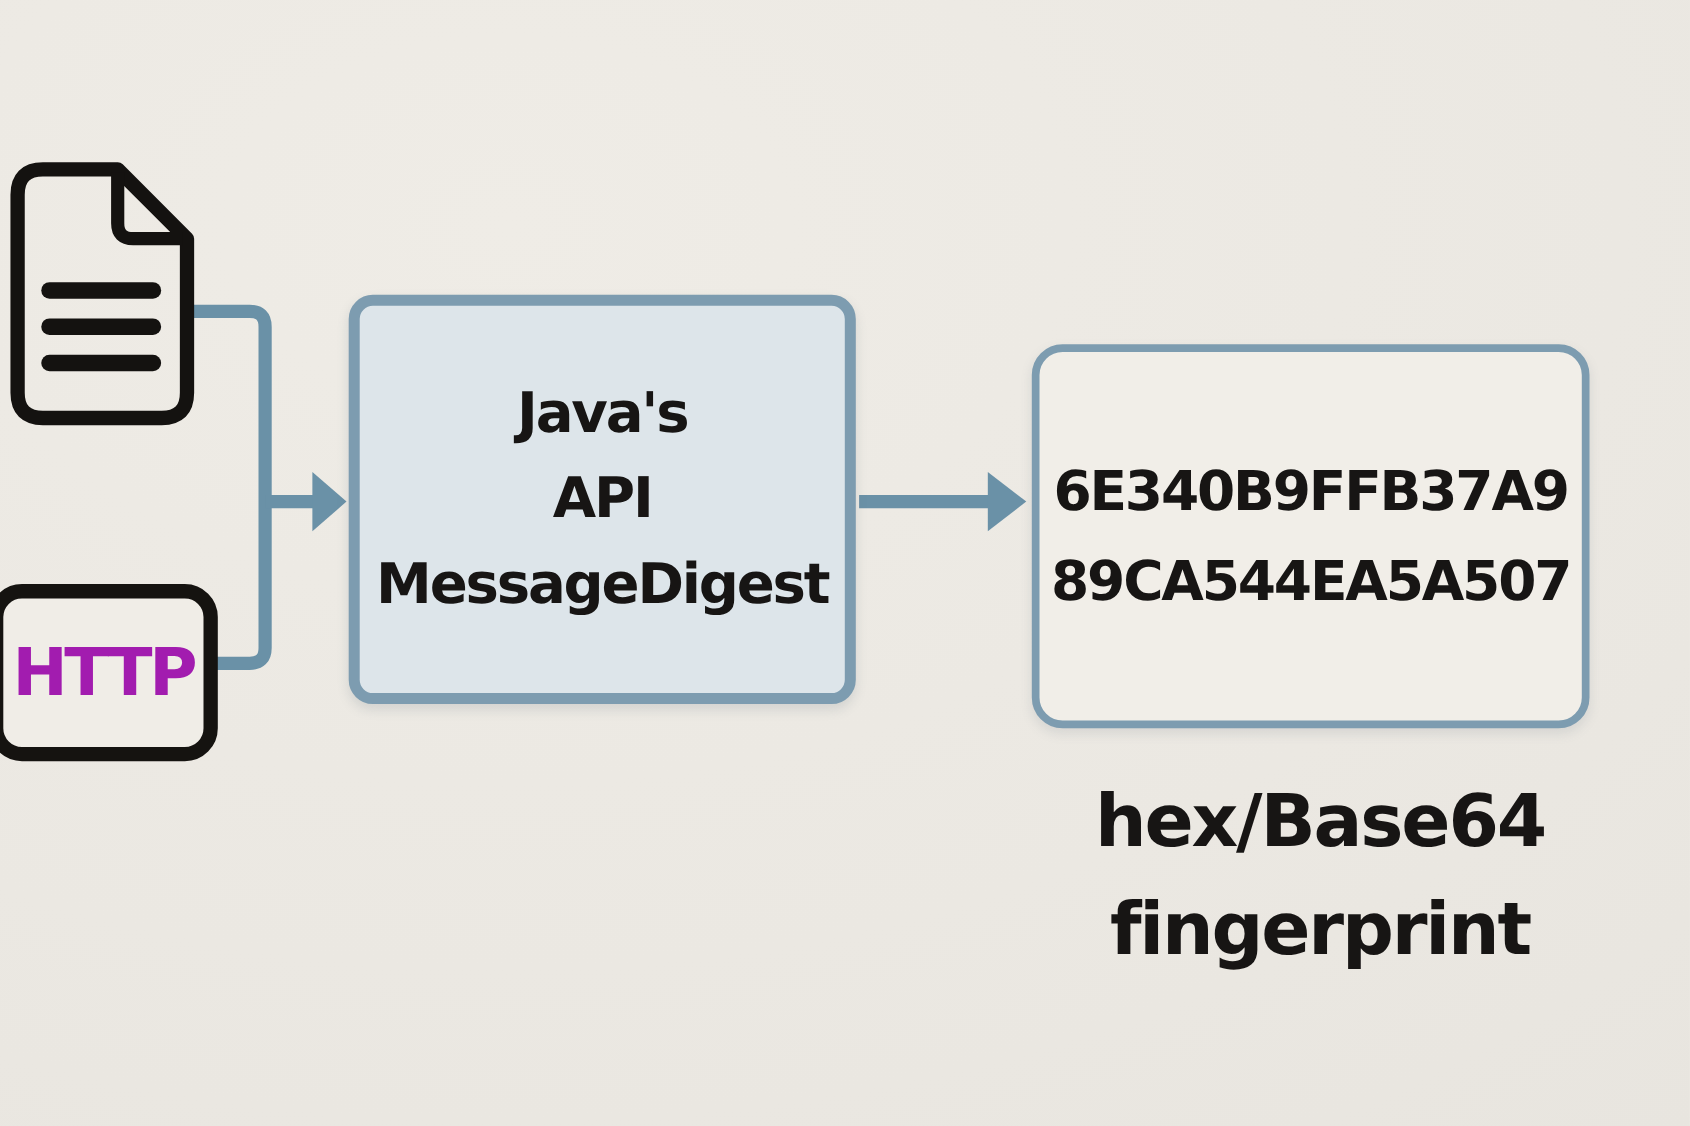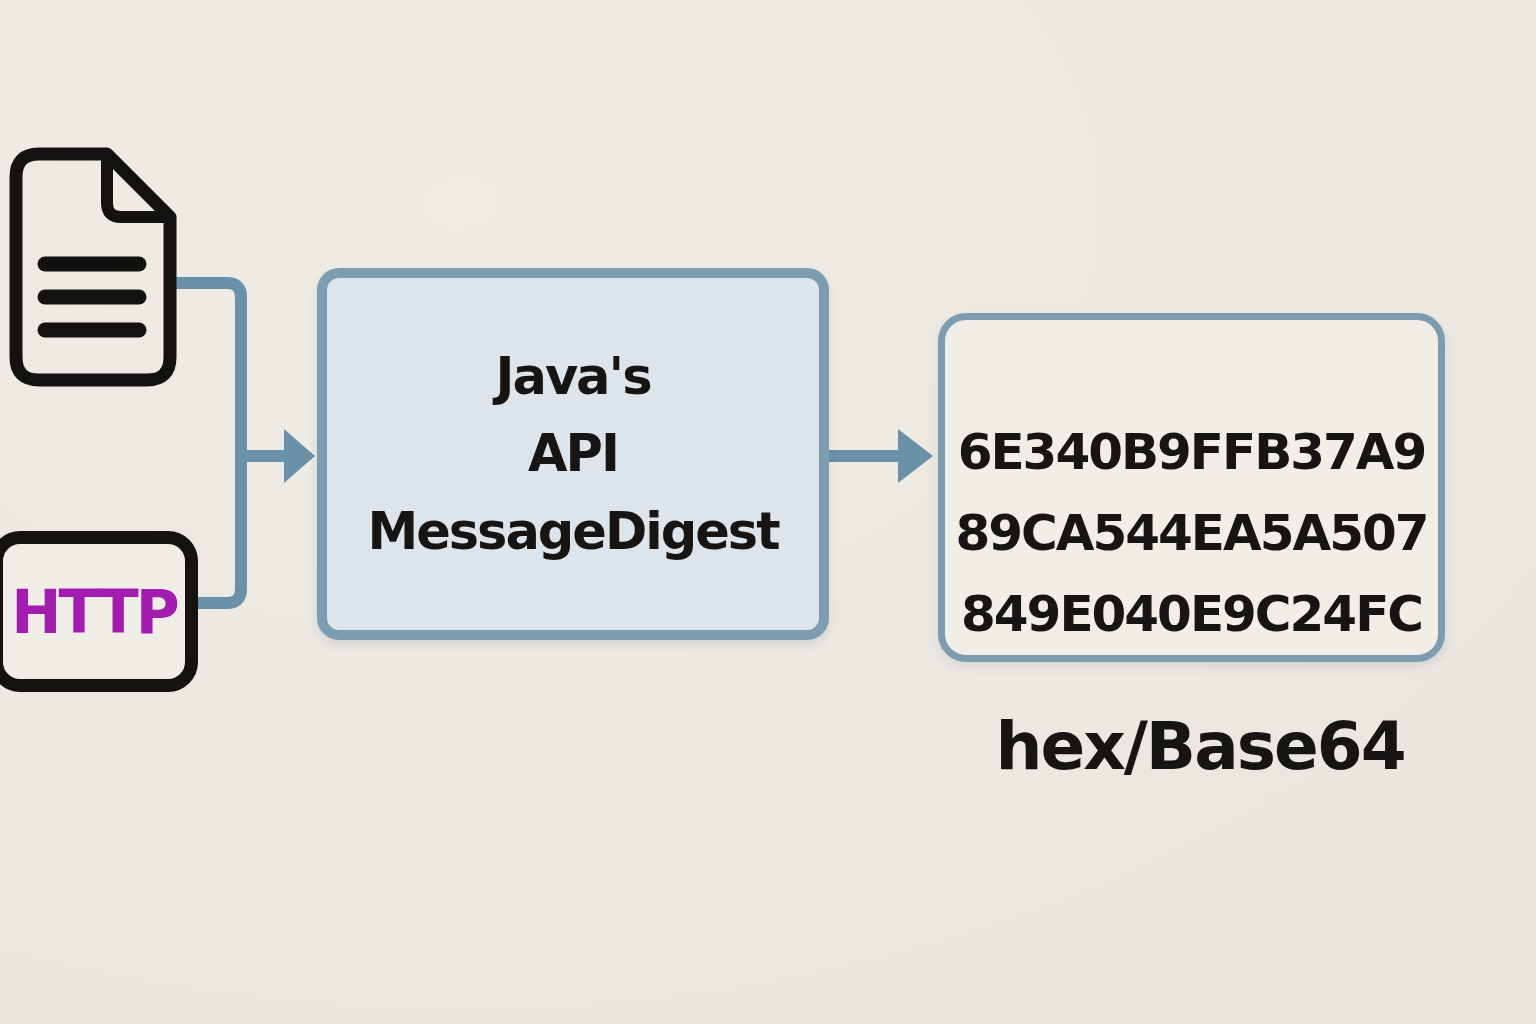--- a/index.html
+++ b/index.html
@@ -52,21 +52,21 @@
   .http-box span {
     font-size: 60px;
     font-weight: 800;
     letter-spacing: -3px;
     color: #a21caf;
   }
   .api-box {
     position: absolute;
     left: 317px;
     top: 268px;
-    width: 512px;
+    width: 461px;
     height: 372px;
     background: var(--api-fill);
     border: 10px solid var(--box-border);
     border-radius: 22px;
     display: flex;
     flex-direction: column;
     align-items: center;
     justify-content: center;
     box-shadow: 0 5px 10px rgba(100, 115, 125, 0.18);
   }
@@ -83,21 +83,21 @@
     left: 938px;
     top: 313px;
     width: 507px;
     height: 349px;
     background: var(--output-fill);
     border: 7px solid var(--box-border);
     border-radius: 28px;
     display: flex;
     flex-direction: column;
     align-items: center;
-    justify-content: flex-end;
+    justify-content: center;
     box-shadow: 0 5px 10px rgba(100, 115, 125, 0.15);
   }
   .output-box span {
     font-size: 50px;
     font-weight: 700;
     letter-spacing: -2px;
     line-height: 1.62;
     color: var(--ink);
     white-space: nowrap;
   }
@@ -148,20 +148,20 @@
 
   <div class="api-box">
     <span>Java's</span>
     <span>API</span>
     <span>MessageDigest</span>
   </div>
 
   <div class="output-box">
     <span>6E340B9FFB37A9</span>
     <span>89CA544EA5A507</span>
-    <span>849E040E9C24FC</span>
   </div>
 
   <div class="caption">
     <span>hex/Base64</span>
+    <span>fingerprint</span>
   </div>
 
 </div>
 
 </body></html>

